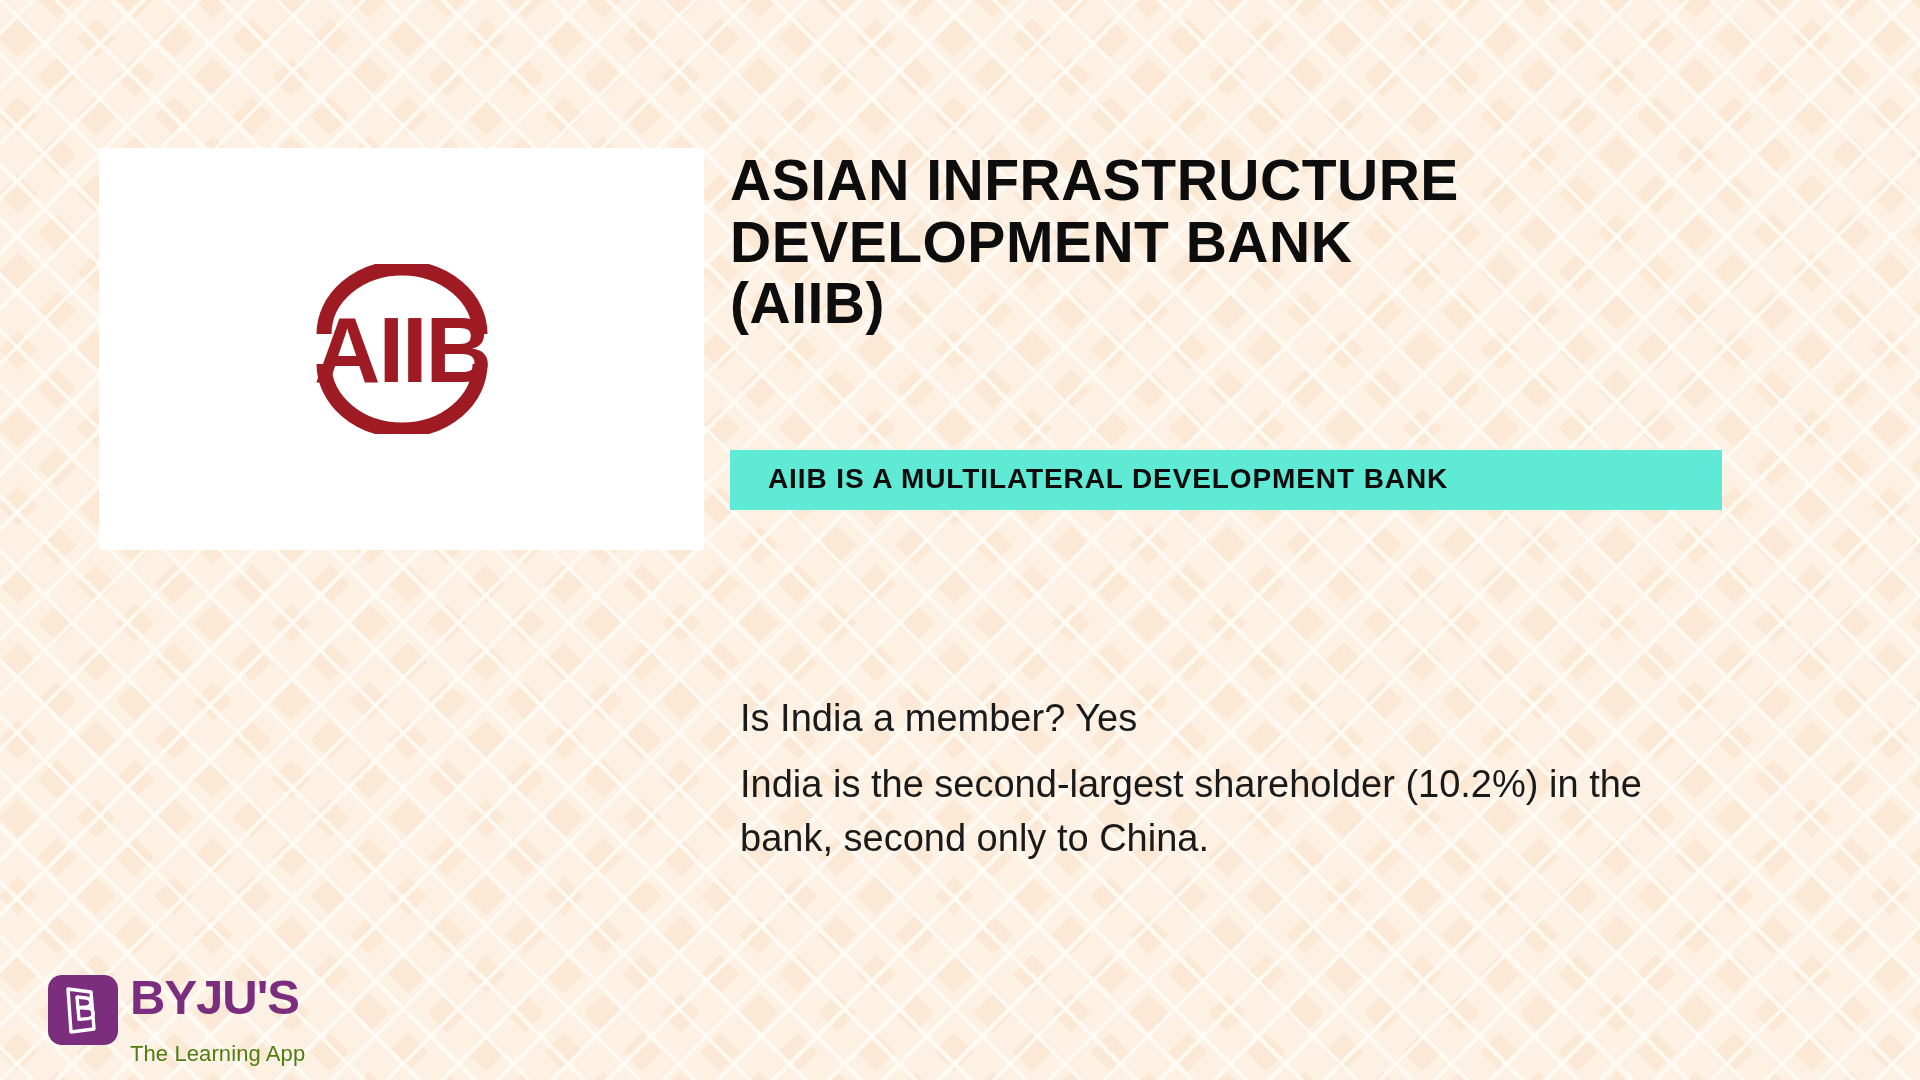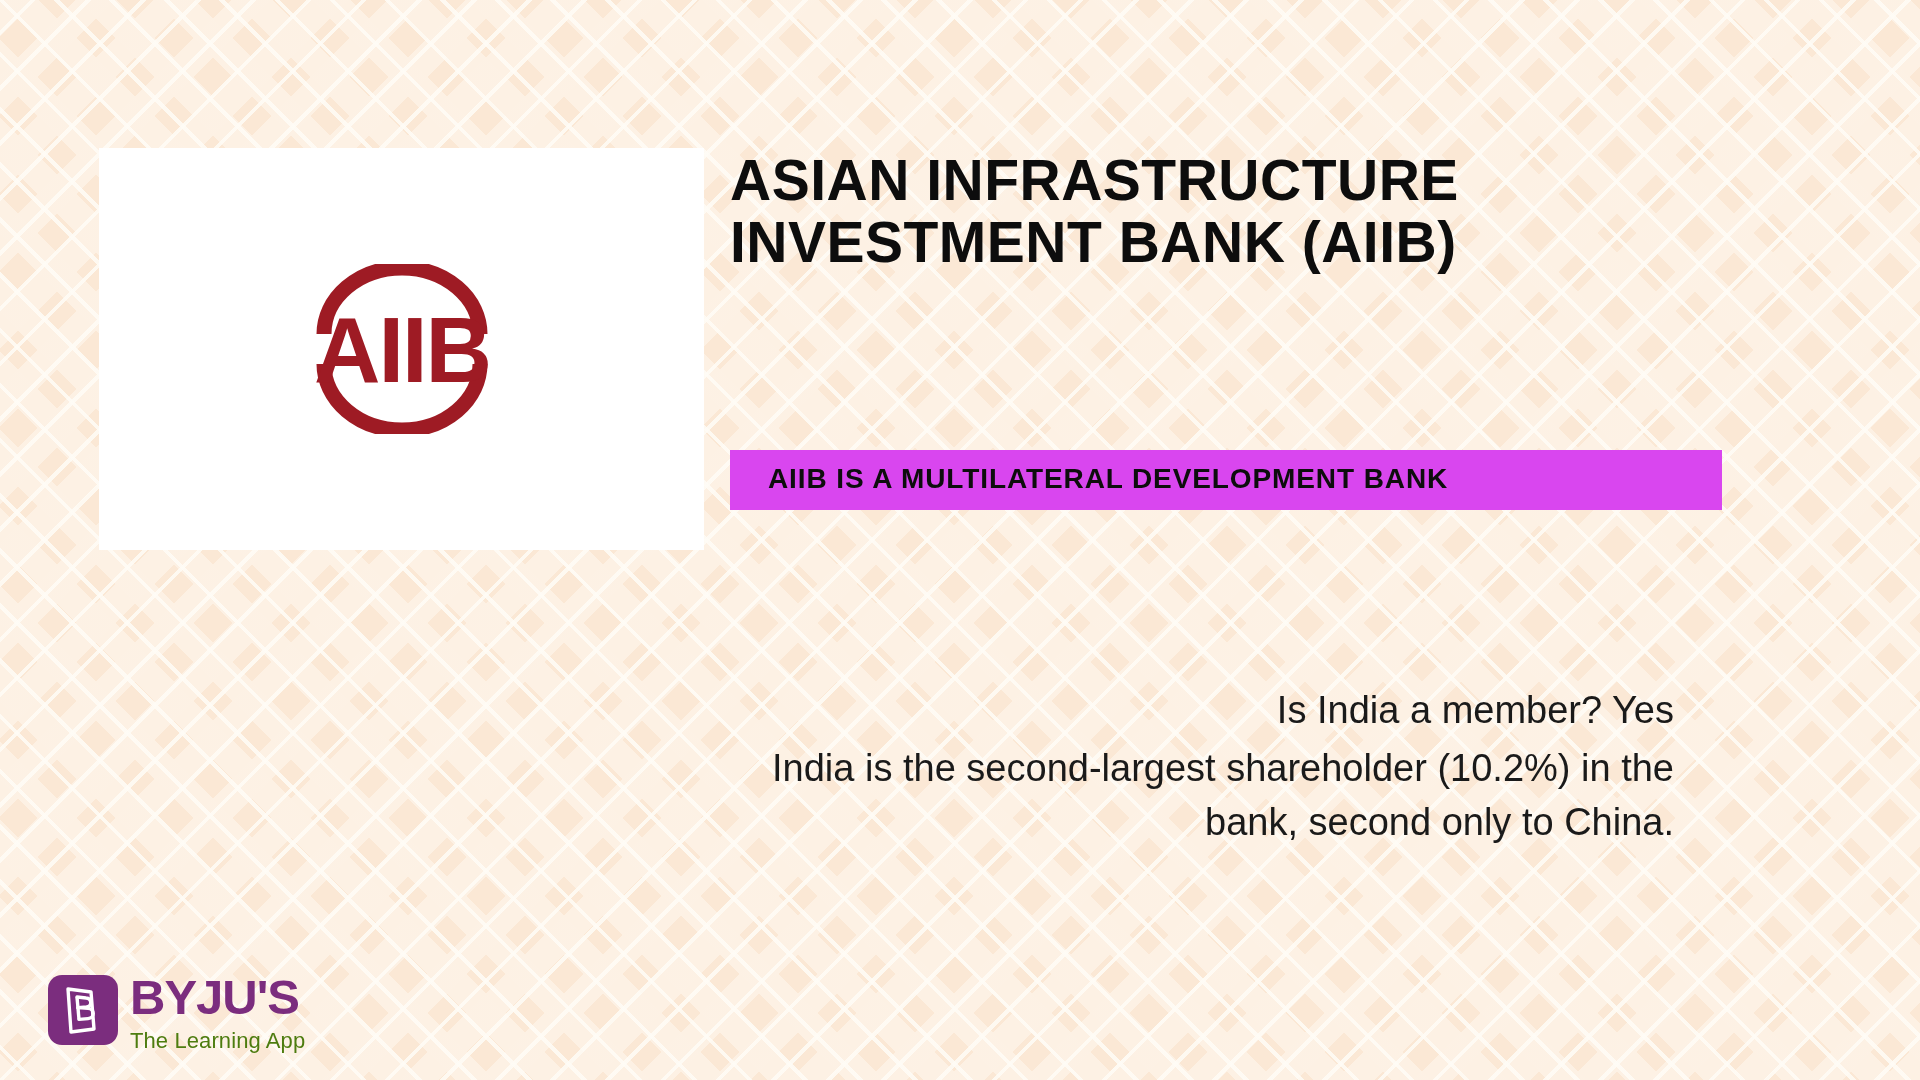--- a/index.html
+++ b/index.html
@@ -71,21 +71,21 @@
     color: #0d0d0d;
     margin: 0;
     width: 760px;
   }
 
   #fact-box {
     position: absolute;
     left: 730px;
     top: 450px;
     width: 992px;
-    background: #d946ef;
+    background: #5eead4;
     padding: 12px 0 14px 38px;
     box-sizing: border-box;
   }
   .fact-line {
     font-size: 28px;
     line-height: 1.22;
     font-weight: bold;
     letter-spacing: 0.9px;
     color: #0d0d0d;
     white-space: nowrap;
@@ -96,21 +96,21 @@
     position: absolute;
     left: 728px;
     top: 680px;
     width: 950px;
     font-size: 38px;
     line-height: 1.42;
     color: #1a1a1a;
     font-weight: 400;
   }
   #body-text p { margin: 0; }
-  #body-text .para { margin: 4px; text-align: right; }
+  #body-text .para { margin: 12px; }
 
   
   #byjus-logo {
     position: absolute;
     left: 48px;
     top: 975px;
     display: flex;
     align-items: flex-start;
   }
   #byjus-mark {
@@ -121,20 +121,21 @@
     display: flex;
     align-items: center;
     justify-content: center;
     flex: none;
   }
   #byjus-wordmark-wrap {
     margin-left: 12px;
     display: flex;
     flex-direction: column;
     justify-content: flex-start;
+    gap: 13px;
   }
   #byjus-wordmark {
     font-size: 49px;
     font-weight: bold;
     color: #7b2d7e;
     letter-spacing: -1px;
     line-height: 1;
     margin-top: -2px;
   }
   #byjus-tagline {
@@ -160,21 +161,21 @@
         <path d="M 52 70 A 78 66 0 0 1 208 70" fill="none" stroke="#9e1b24" stroke-width="15"></path>
 
         <path d="M 52 100 A 78 66 0 0 0 208 100" fill="none" stroke="#9e1b24" stroke-width="15"></path>
 
         <text x="130" y="118" font-family="'Liberation Sans', sans-serif" font-size="92" font-weight="bold" fill="#9e1b24" text-anchor="middle" letter-spacing="-2">AIIB</text>
       </svg>
     </span>
   </div>
 
   <div id="content">
-    <h1 id="page-title">ASIAN INFRASTRUCTURE INVESTMENT BANK (AIIB)</h1>
+    <h1 id="page-title">ASIAN INFRASTRUCTURE DEVELOPMENT BANK (AIIB)</h1>
   </div>
 
   <div id="fact-box">
     <div class="fact-line wrap">AIIB IS A MULTILATERAL DEVELOPMENT BANK</div>
   </div>
 
   <div id="body-text">
     <p class="para">Is India a member? Yes</p>
     <p class="para">India is the second-largest shareholder (10.2%) in the bank, second only to China.</p>
   </div>

